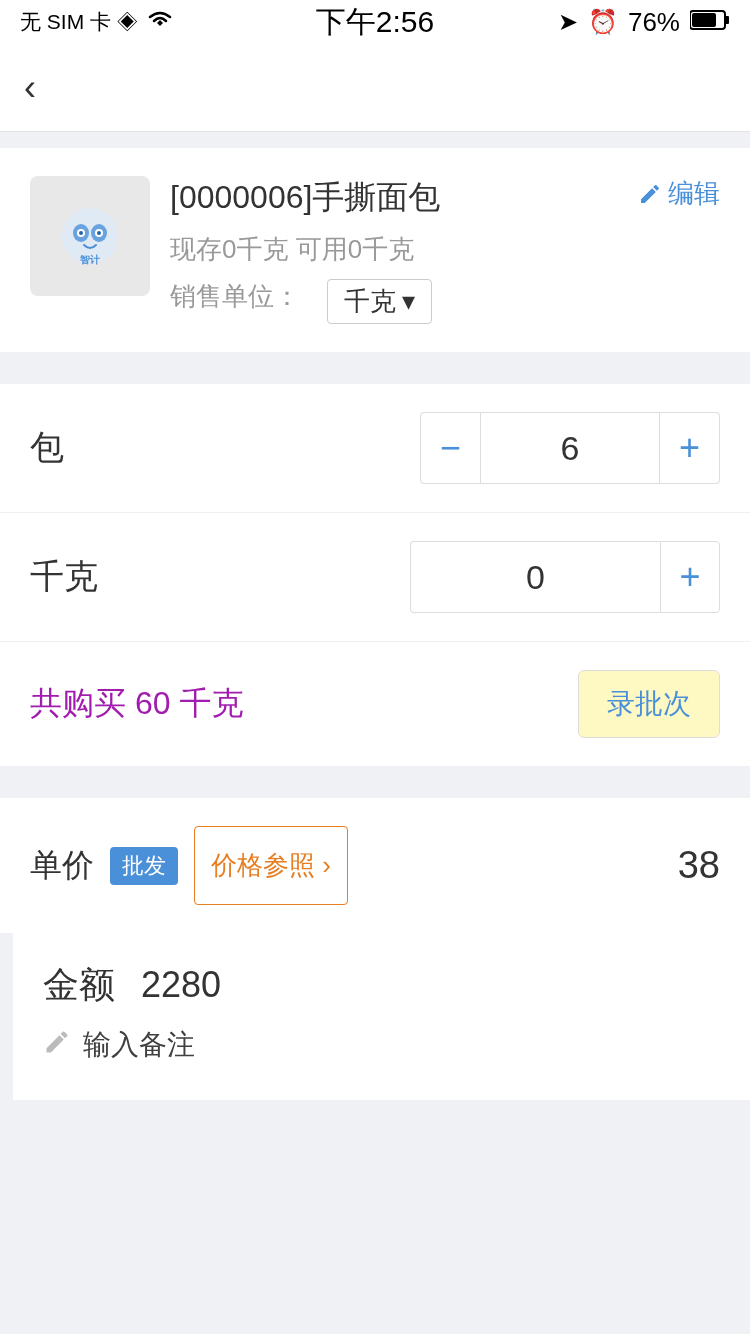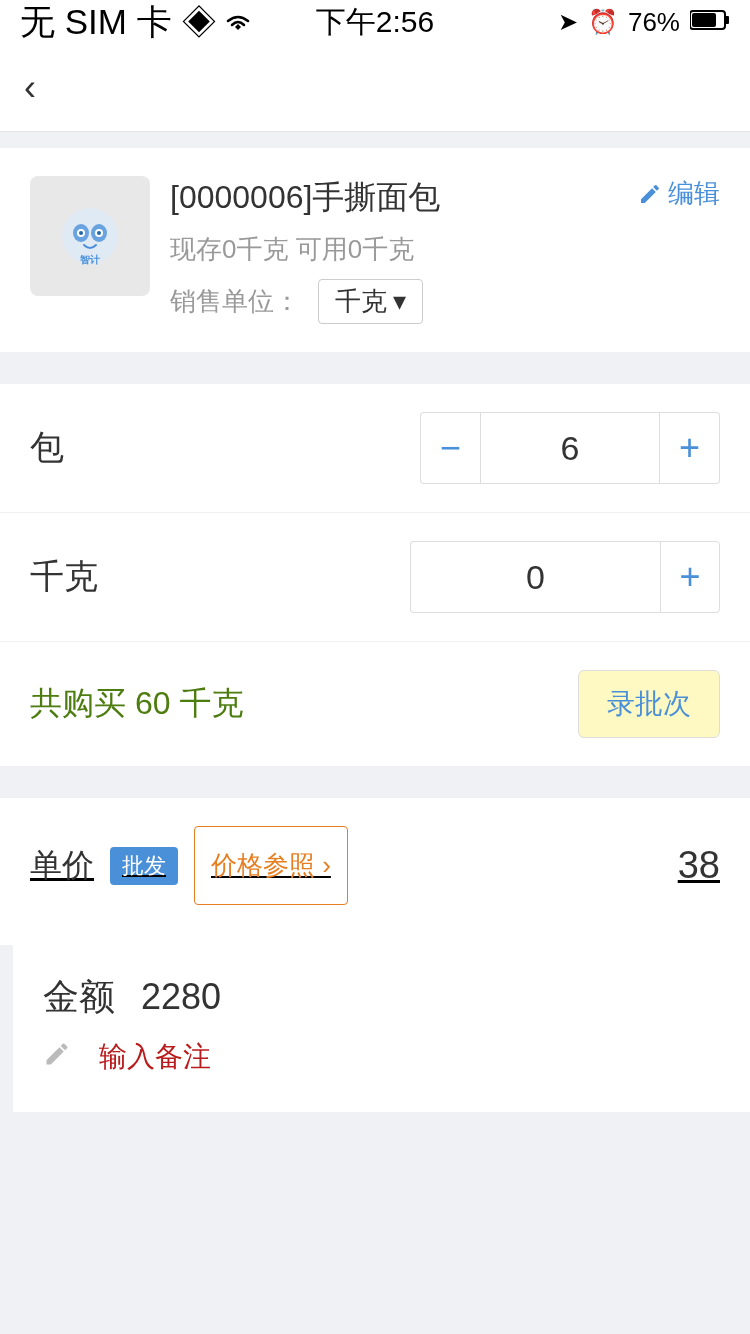--- a/index.html
+++ b/index.html
@@ -18,23 +18,23 @@
       height: 44px;
       background: #fff;
       display: flex;
       align-items: center;
       justify-content: space-between;
       padding: 0 20px;
       font-size: 28px;
     }
     .status-left {
       display: flex;
-      align-items: center;
+      align-items: flex-start;
       gap: 8px;
-      font-size: 35px;
+      font-size: 21px;
       color: #000;
     }
     .status-center {
       font-size: 30px;
       font-weight: 500;
       color: #000;
       position: absolute;
       left: 50%;
       transform: translateX(-50%);
     }
@@ -97,22 +97,21 @@
       font-weight: 500;
       margin-bottom: 12px;
     }
     .product-stock {
       font-size: 26px;
       color: #999;
       margin-bottom: 12px;
     }
     .product-unit-row {
       display: flex;
-      align-items: center;
-      gap: 18px;
+      gap: 27px;
       font-size: 26px;
       color: #999;
     }
     .unit-select {
       border: 1px solid #ccc;
       border-radius: 4px;
       padding: 4px 16px;
       font-size: 26px;
       color: #333;
       background: #fff;
@@ -214,21 +213,21 @@
     .summary-row {
       display: flex;
       align-items: center;
       justify-content: space-between;
       padding: 28px 30px;
       background: #fff;
       border-top: 1px solid #f0f0f0;
     }
     .summary-text {
       font-size: 32px;
-      color: #4d7c0f;
+      color: #a21caf;
     }
     .record-btn {
       border: 1px solid #ddd;
       border-radius: 6px;
       padding: 14px 28px;
       font-size: 28px;
       color: #4a90d9;
       background: #fef9c3;
       cursor: pointer;
     }
@@ -236,22 +235,21 @@
     
     .price-section {
       background: #fff;
       margin-top: 16px;
       padding: 28px 30px;
     }
     .price-row {
       display: flex;
       align-items: center;
       gap: 16px;
-      margin-bottom: 12px;
-      text-decoration: underline;
+      margin-bottom: 0;
     }
     .price-label {
       font-size: 32px;
       color: #333;
     }
     .price-badge {
       background: #4a90d9;
       color: #fff;
       font-size: 22px;
       padding: 4px 12px;
@@ -277,23 +275,23 @@
     }
     .amount-row {
       font-size: 36px;
       color: #333;
       font-weight: 500;
       margin-bottom: 16px;
     }
     .note-row {
       display: flex;
       align-items: center;
-      gap: 28px;
+      gap: 12px;
       font-size: 28px;
-      color: #b91c1c;
+      color: #404040;
       padding-bottom: 20px;
     }
 
     
     .spacer { flex: 1; }
     .owl-icon {
       font-size: 40px;
       color: #4a90d9;
       display: flex;
       align-items: center;

